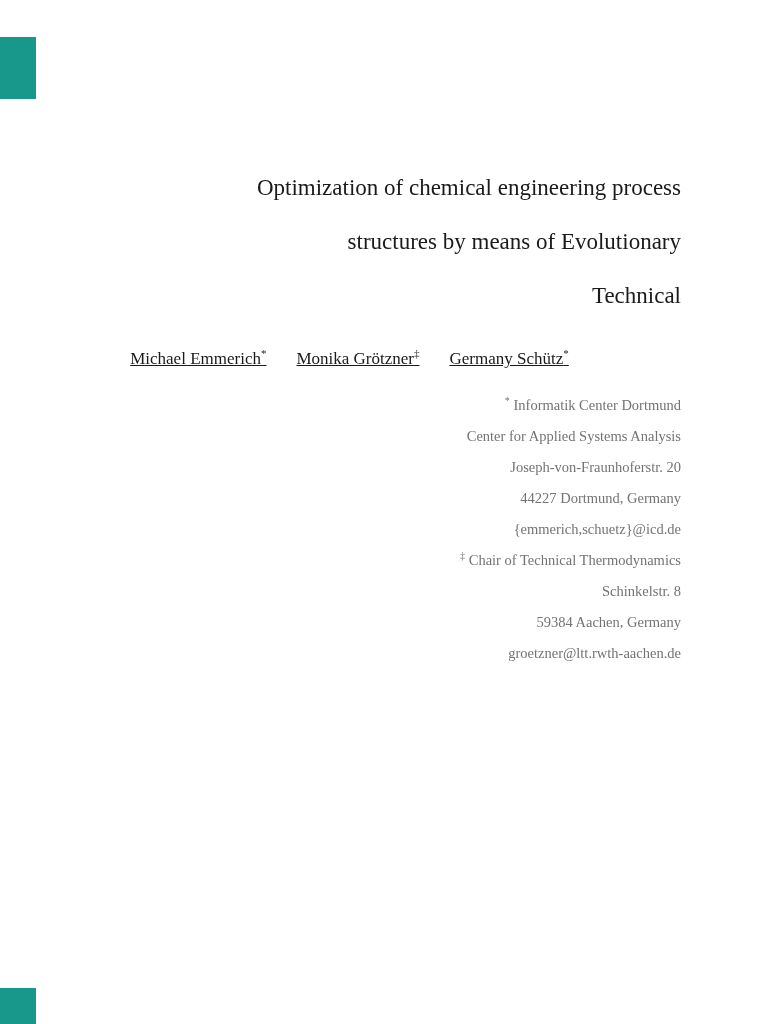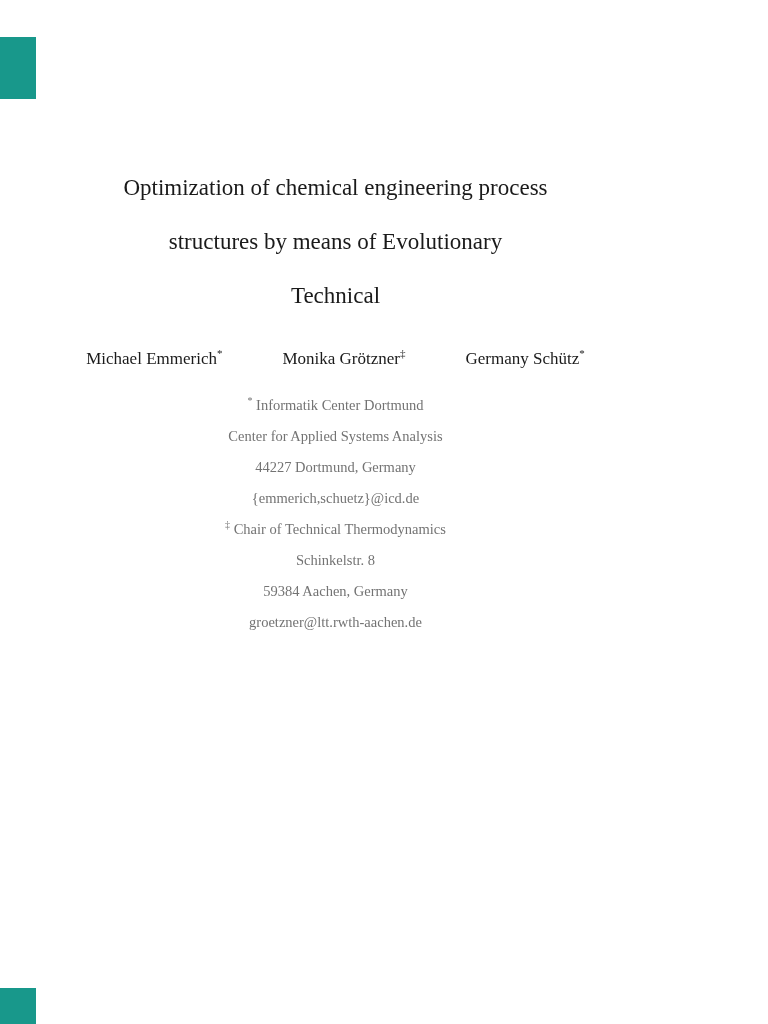--- a/index.html
+++ b/index.html
@@ -19,39 +19,40 @@
     position: absolute;
     left: 0;
     width: 36px;
     background: #18988b;
   }
   .page-marker.top { top: 37px; height: 62px; }
   .page-marker.bottom { top: 988px; height: 36px; }
 
   .doc {
     position: absolute;
-    left: 4px;
+    left: 18px;
     top: 0;
     width: 663px;
-    text-align: center;
+    text-align: right;
   }
   .title {
     margin-top: 161px;
     font-size: 23px;
     line-height: 54px;
     color: #1a1a1a;
   }
   .authors {
     margin-top: 24px;
     display: flex;
     justify-content: center;
-    gap: 60px;
+    gap: 30px;
     font-size: 17px;
     line-height: 24px;
     color: #1a1a1a;
+    text-decoration: underline;
   }
   .authors sup {
     font-size: 11px;
     line-height: 0;
   }
   .affil {
     font-size: 14.5px;
     line-height: 31px;
     color: #737373;
   }
@@ -78,20 +79,21 @@
 
   <div class="authors">
     <span><span>Michael Emmerich</span><sup>*</sup></span>
     <span><span>Monika Grötzner</span><sup>‡</sup></span>
     <span><span>Germany Schütz</span><sup>*</sup></span>
   </div>
 
   <div class="affil affil-1">
     <div><sup>*</sup> <span>Informatik Center Dortmund</span></div>
     <div>Center for Applied Systems Analysis</div>
+    <div>Joseph-von-Fraunhoferstr. 20</div>
     <div>44227 Dortmund, Germany</div>
     <div>{emmerich,schuetz}@icd.de</div>
   </div>
 
   <div class="affil affil-2">
     <div><sup>‡</sup> <span>Chair of Technical Thermodynamics</span></div>
     <div>Schinkelstr. 8</div>
     <div>59384 Aachen, Germany</div>
     <div>groetzner@ltt.rwth-aachen.de</div>
   </div>

